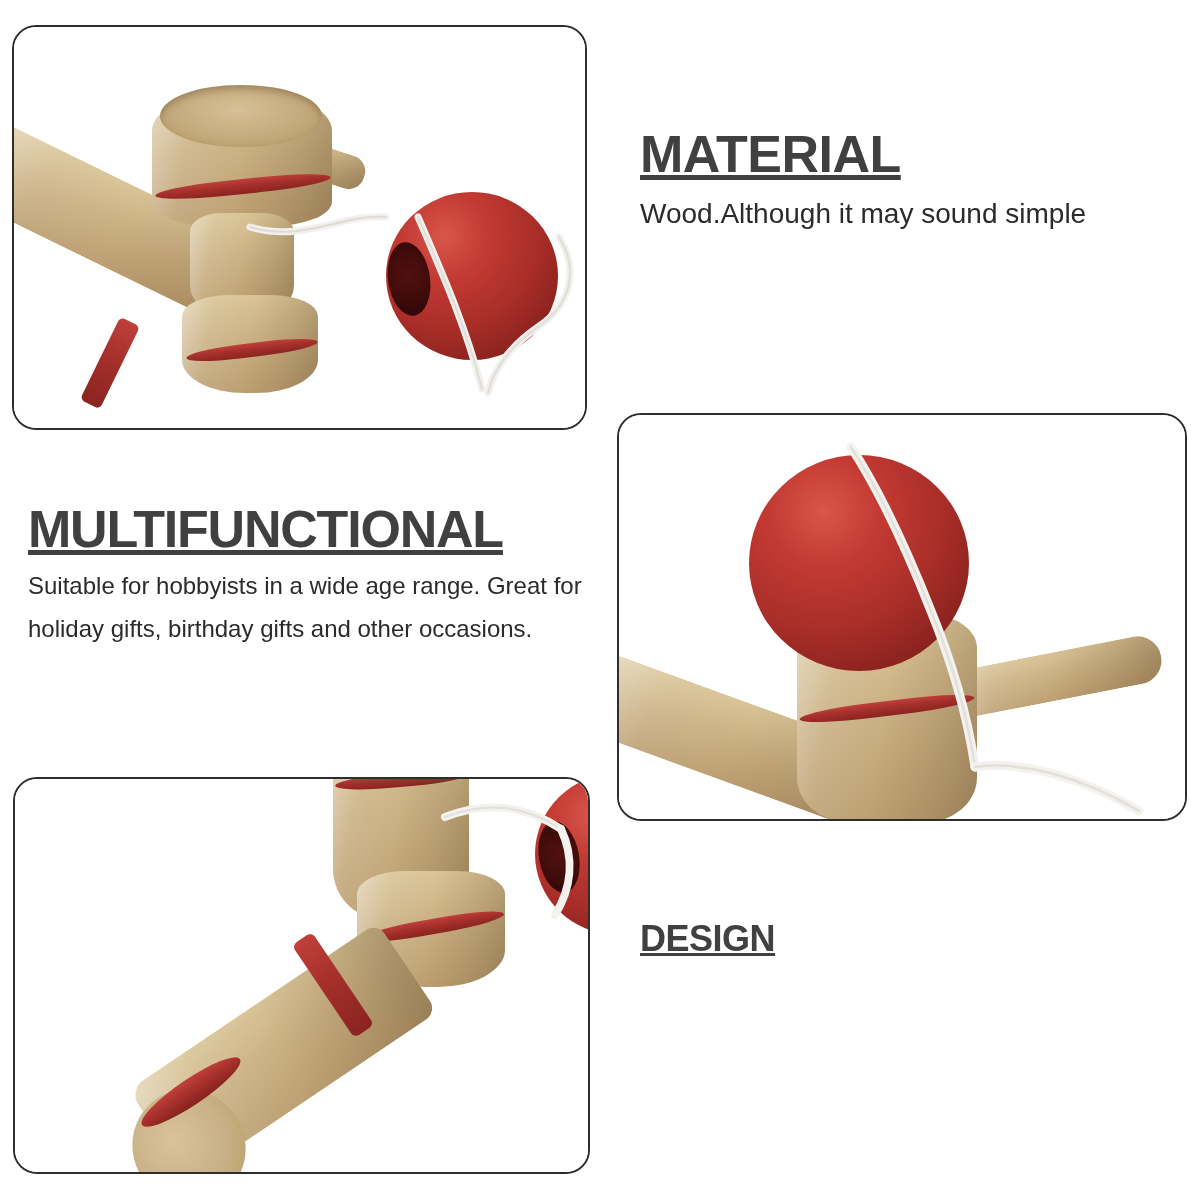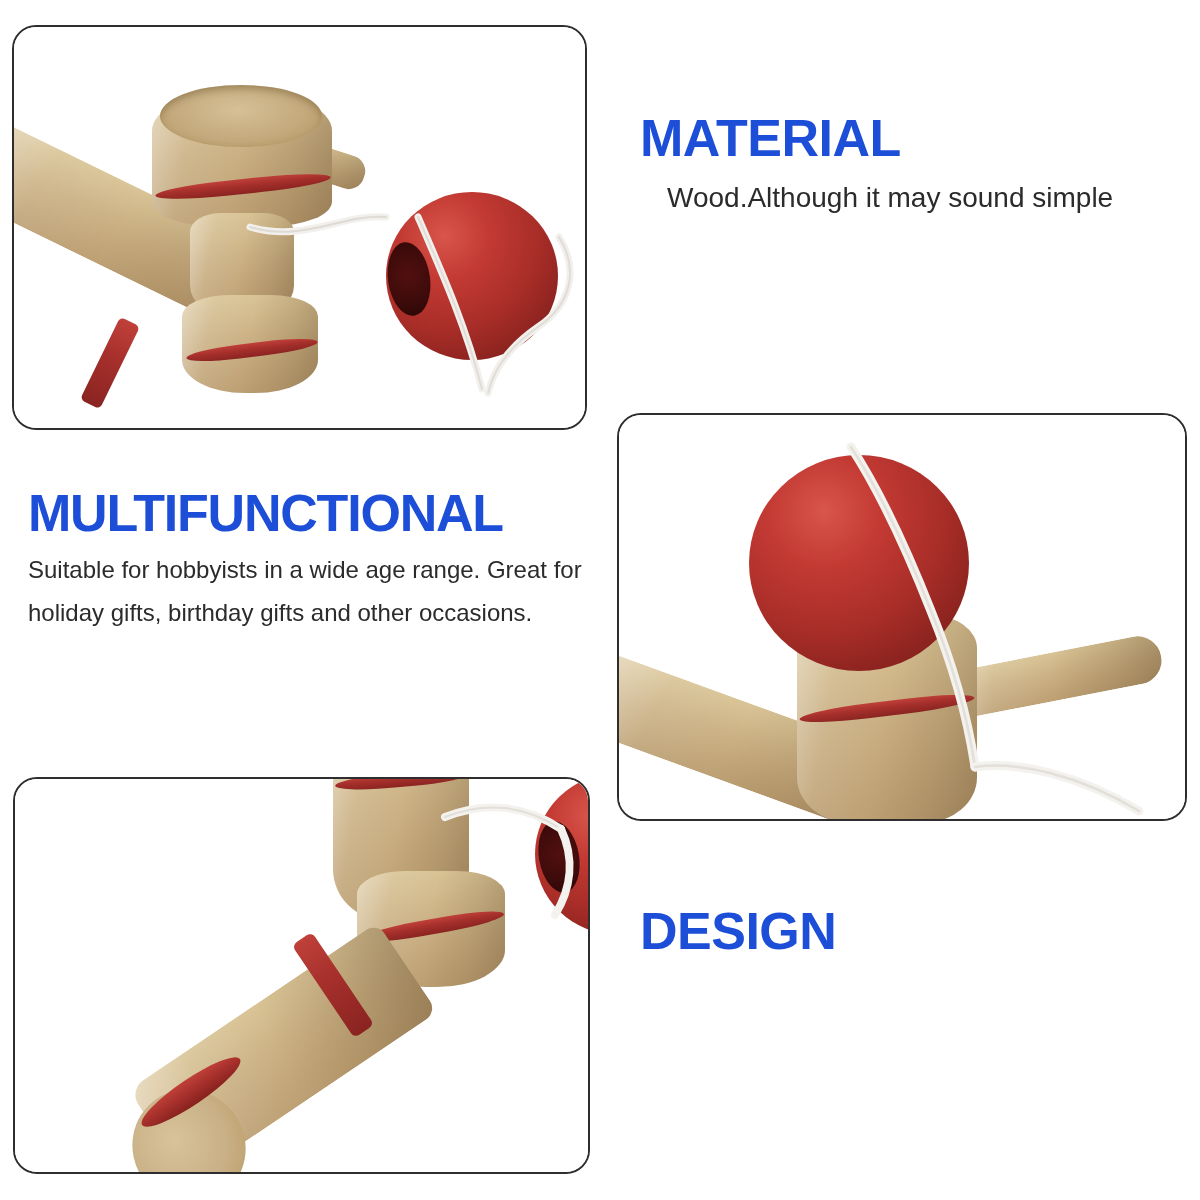--- a/index.html
+++ b/index.html
@@ -73,43 +73,44 @@
     position: absolute;
     background: transparent;
   }
   .string svg { display: block; overflow: visible; }
 
   
   .textblock { position: absolute; }
   .heading {
     font-family: "Liberation Sans", sans-serif;
     font-weight: bold;
-    color: #1d4ed8;
+    color: #404040;
     letter-spacing: -0.5px;
     line-height: 1.0;
-    margin: 0 0 10px 0;
+    margin: 16px 0 10px 0;
     white-space: nowrap;
+    text-decoration: underline;
   }
   .body-copy {
     font-family: "Liberation Sans", sans-serif;
     font-weight: normal;
     color: #2b2b2b;
     margin: 0;
   }
 
   .tb-material { left: 640px; top: 112px; width: 545px; }
   .tb-material .heading { font-size: 52px; }
-  .tb-material .body-copy { font-size: 28px; line-height: 1.72; margin-left: 27px; }
+  .tb-material .body-copy { font-size: 28px; line-height: 1.72; }
 
   .tb-multi { left: 28px; top: 487px; width: 600px; }
   .tb-multi .heading { font-size: 52px; letter-spacing: -1.2px; }
   .tb-multi .body-copy { font-size: 24px; line-height: 1.78; }
 
   .tb-design { left: 640px; top: 905px; width: 555px; }
-  .tb-design .heading { font-size: 52px; }
+  .tb-design .heading { font-size: 36px; }
   .tb-design .body-copy { font-size: 28px; line-height: 1.78; }
 </style>
 </head>
 <body>
 
 <div class="panel panel-top-left">
   <div class="scene">
 
     <div class="wood" style="left:-70px; top:232px; width:330px; height:86px;
                 transform: rotate(26deg); transform-origin: 100% 50%;

